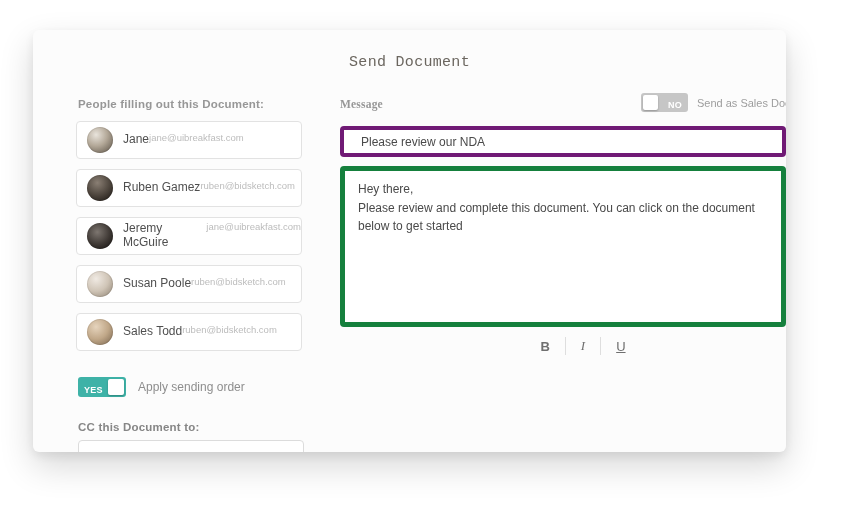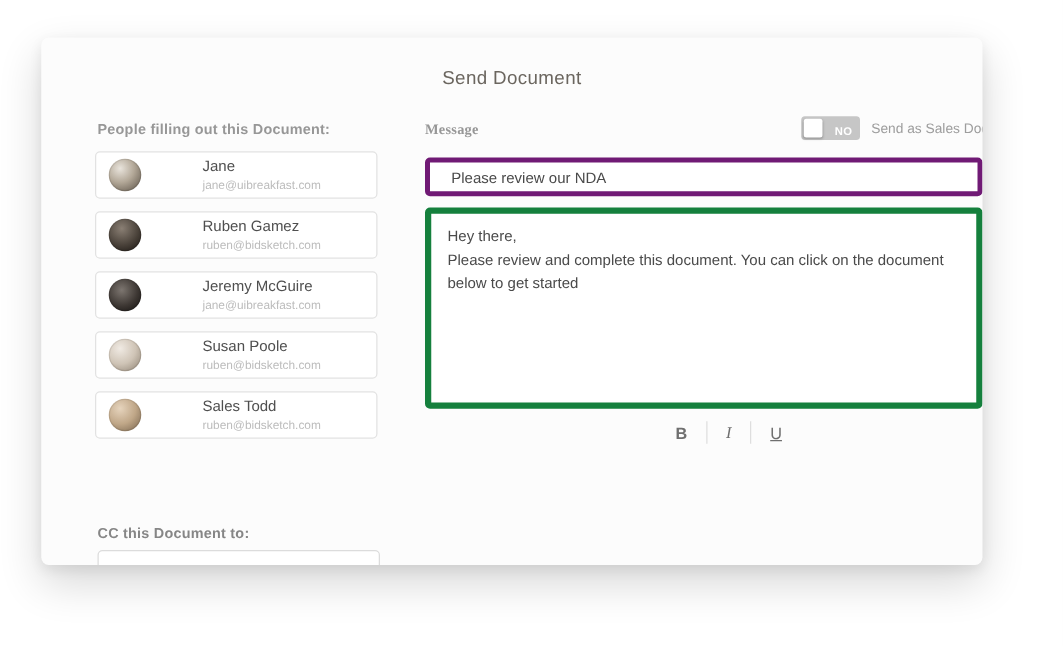--- a/index.html
+++ b/index.html
@@ -20,20 +20,21 @@
     overflow: hidden;
   }
   .title {
     position: absolute;
     left: 0; right: 0; top: 24px;
     text-align: center;
     font-size: 15px;
     font-weight: 500;
     color: #6b665f;
     letter-spacing: 0.3px;
+    font-family: Liberation Mono, monospace;
   }
   .section-heading {
     position: absolute;
     font-size: 11.5px;
     font-weight: bold;
     color: #979797;
     letter-spacing: 0.2px;
     white-space: nowrap;
   }
   .people-heading { left: 45px; top: 68px; }
@@ -57,21 +58,21 @@
     border-radius: 50%;
     flex: 0 0 26px;
     margin-right: 10px;
     box-shadow: inset 0 0 0 1px rgba(0,0,0,0.08);
   }
   .avatar-1 { background: radial-gradient(circle at 35% 30%, #e9e4dc 0%, #b3a898 45%, #554c41 100%); }
   .avatar-2 { background: radial-gradient(circle at 40% 30%, #8a7f74 0%, #4a423a 55%, #15110e 100%); }
   .avatar-3 { background: radial-gradient(circle at 40% 35%, #7d7670 0%, #3d3733 55%, #0e0c0b 100%); }
   .avatar-4 { background: radial-gradient(circle at 35% 30%, #f0eae3 0%, #cfc4b6 50%, #8a7e6f 100%); }
   .avatar-5 { background: radial-gradient(circle at 35% 30%, #e6d4bd 0%, #c0a788 50%, #73604a 100%); }
-  .person-info { display: flex; flex-direction: column; line-height: 1.2; min-width: 0; margin-left: 39px; }
+  .person-info { display: flex; flex-direction: row; line-height: 1.2; min-width: 0; }
   .person-name { font-size: 12px; color: #4f4f4f; margin-bottom: 2px; }
   .person-email { font-size: 9.5px; color: #bcbcbc; }
 
   .toggle-row {
     position: absolute;
     left: 45px; top: 347px;
     display: flex;
     align-items: center;
   }
   .toggle {
@@ -231,20 +232,27 @@
     </div>
     <div class="person-card">
       <span class="avatar avatar-5"></span>
       <span class="person-info">
         <span class="person-name">Sales Todd</span>
         <span class="person-email">ruben@bidsketch.com</span>
       </span>
     </div>
   </div>
 
+  <div class="toggle-row">
+    <div class="toggle toggle-on">
+      <span class="toggle-state">YES</span>
+      <span class="toggle-knob"></span>
+    </div>
+    <span class="toggle-text">Apply sending order</span>
+  </div>
 
   <div class="section-heading cc-heading">CC this Document to:</div>
   <input class="cc-input" style="">
 
   <div class="section-heading message-heading">Message</div>
 
   <div class="sales-toggle-row">
     <div class="toggle toggle-off toggle-small">
       <span class="toggle-knob"></span>
       <span class="toggle-state">NO</span>

